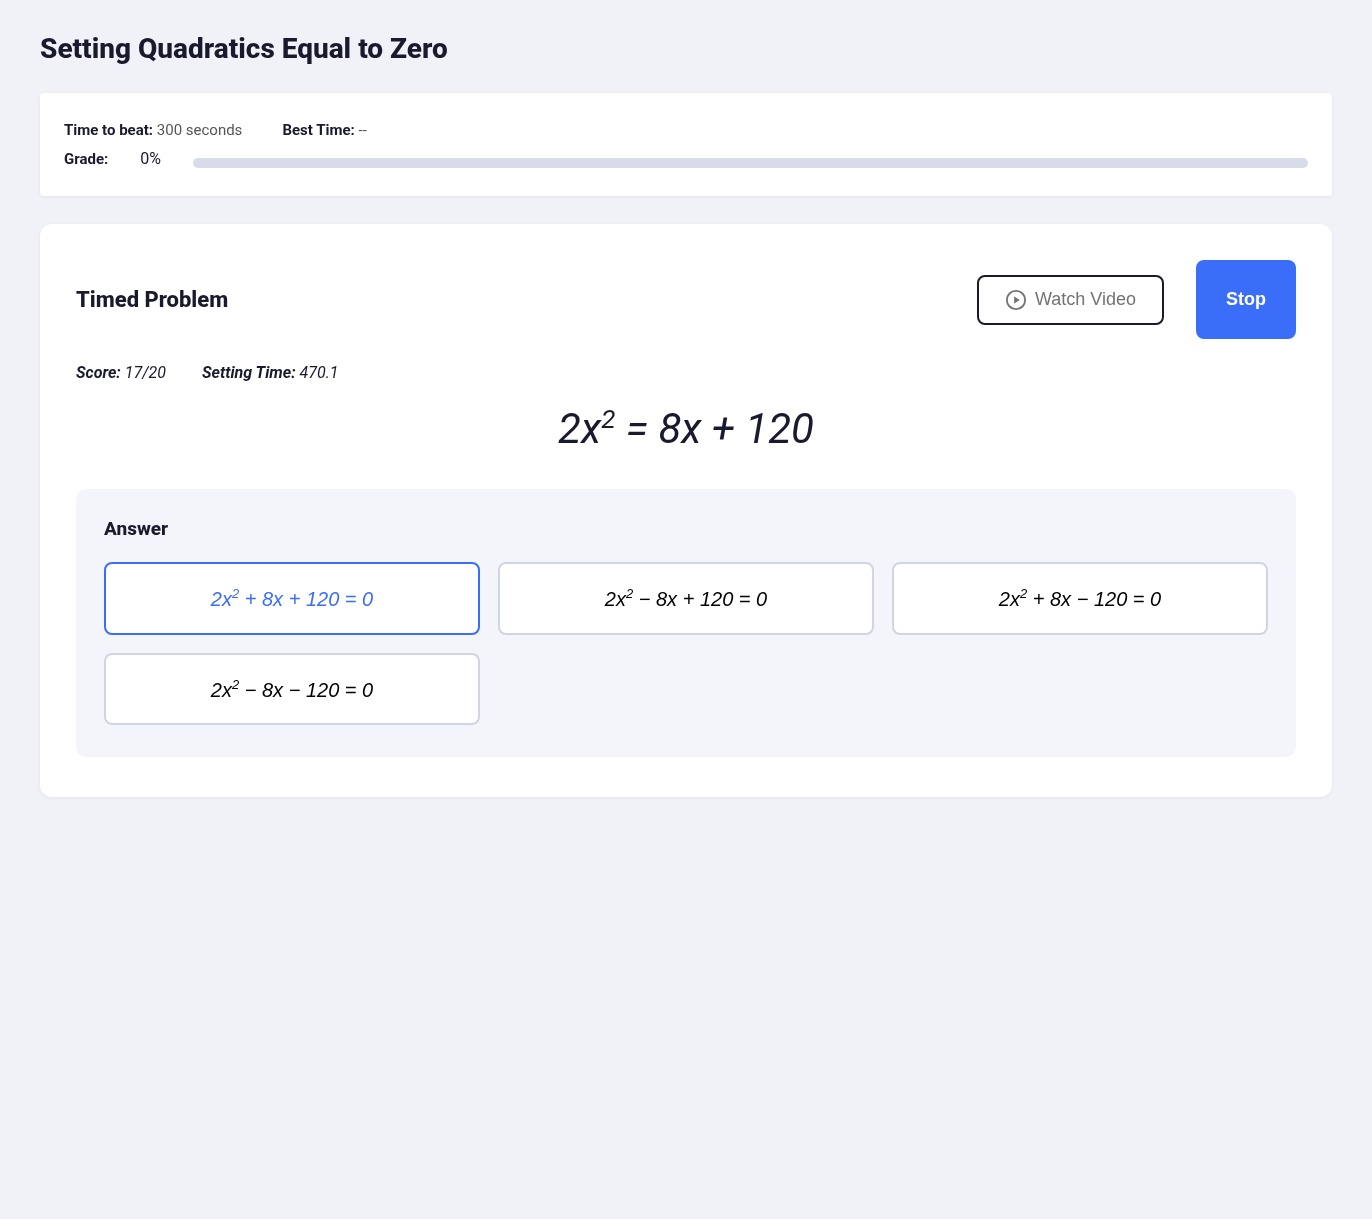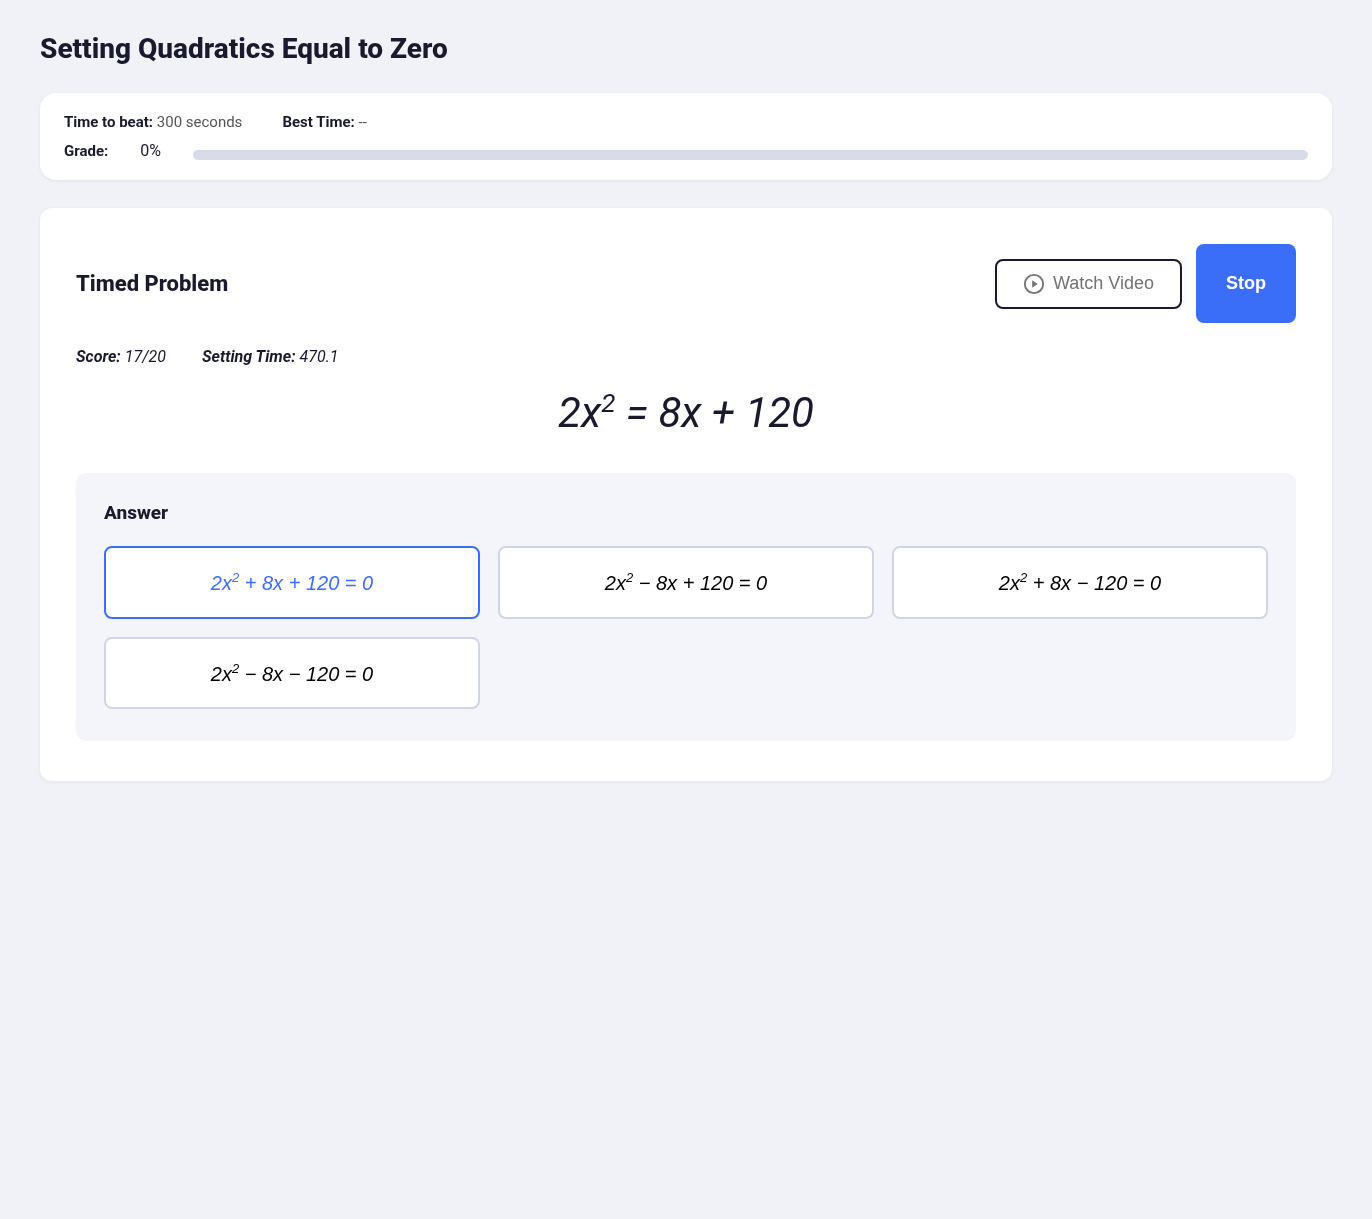--- a/index.html
+++ b/index.html
@@ -18,22 +18,22 @@
 
     .page-title {
       font-size: 28px;
       font-weight: 800;
       color: #1a1a2e;
       margin-bottom: 28px;
     }
 
     .stats-card {
       background: #ffffff;
-      border-radius: 16px;
-      padding: 20px 24px;
+      border-radius: 4px;
+      padding: 28px 24px;
       margin-bottom: 28px;
       box-shadow: 0 1px 4px rgba(0,0,0,0.06);
     }
 
     .stats-row {
       display: flex;
       align-items: center;
       gap: 40px;
       margin-bottom: 10px;
     }
@@ -125,20 +125,21 @@
 
     .stop-btn {
       background: #3b6ef8;
       color: #fff;
       border: none;
       border-radius: 8px;
       padding: 29px 30px;
       font-size: 18px;
       font-weight: 600;
       cursor: pointer;
+      margin-left: 18px;
     }
 
     .score-row {
       display: flex;
       align-items: center;
       gap: 36px;
       margin-bottom: 22px;
       font-style: italic;
     }
 

